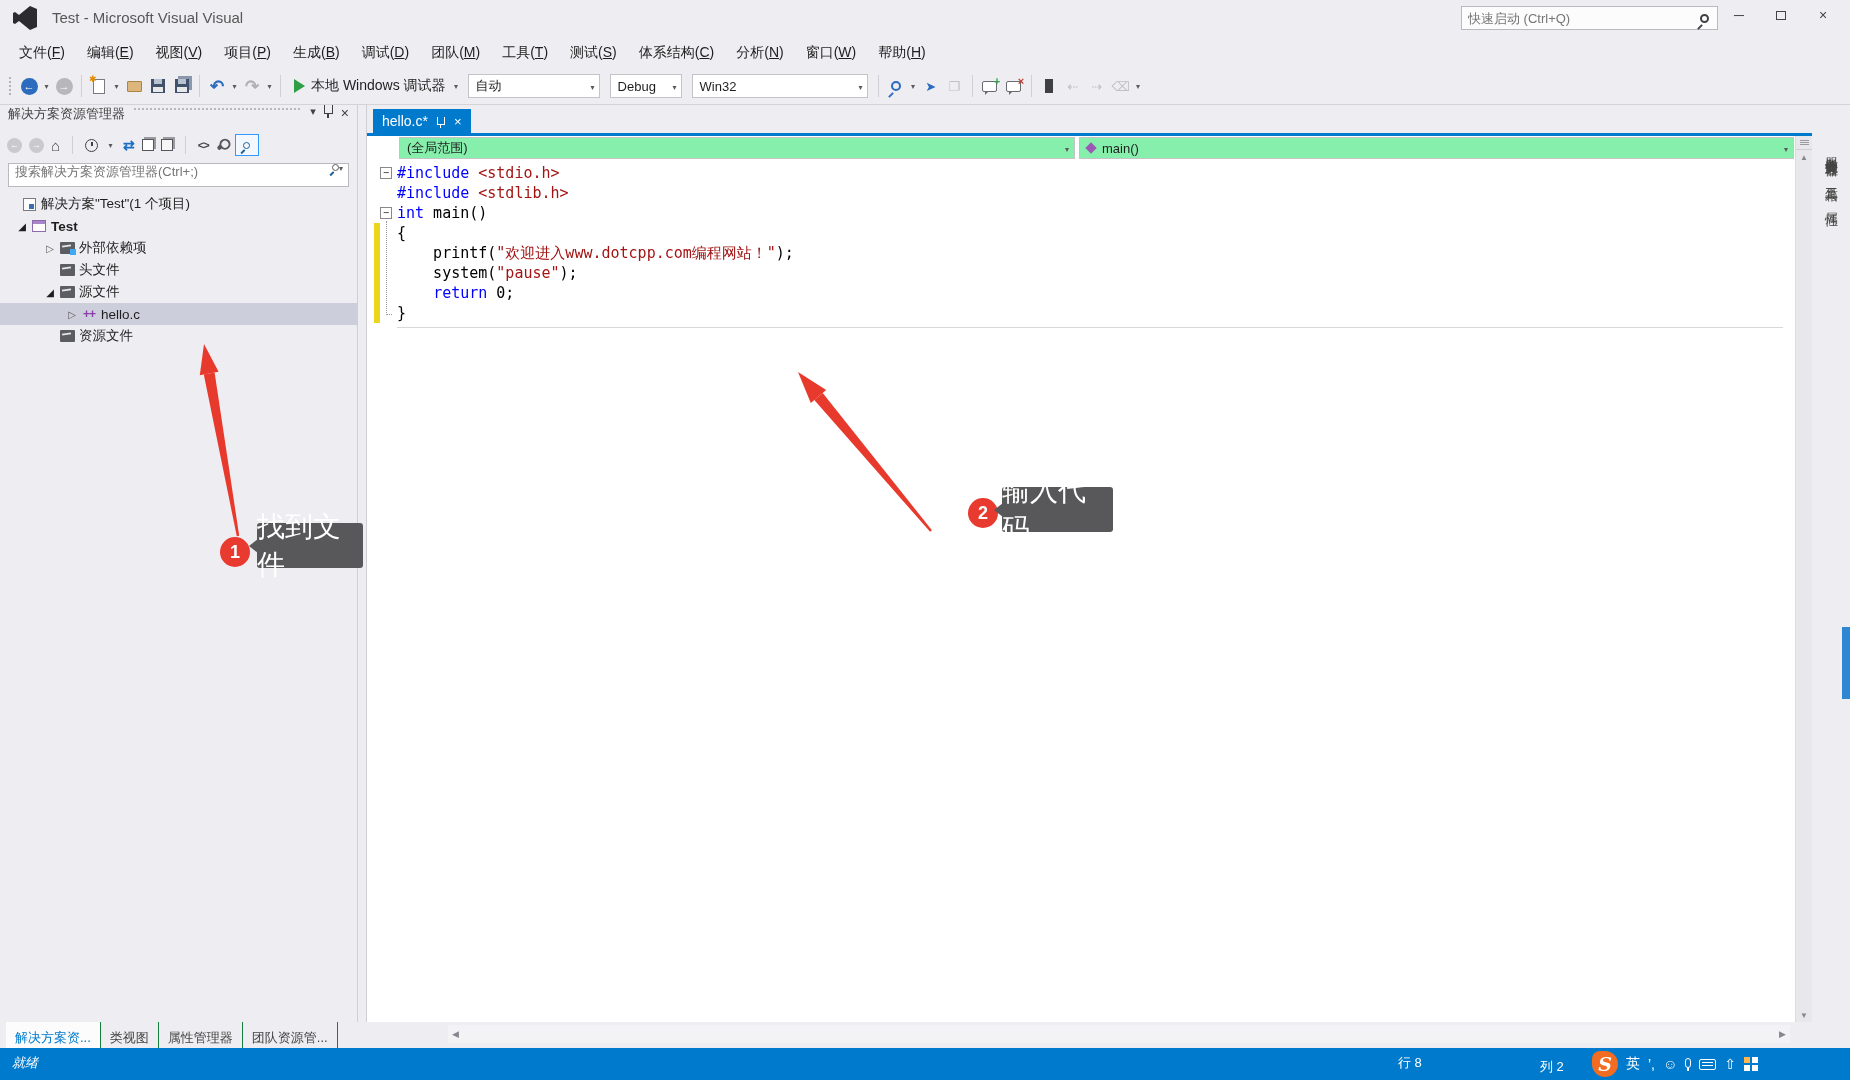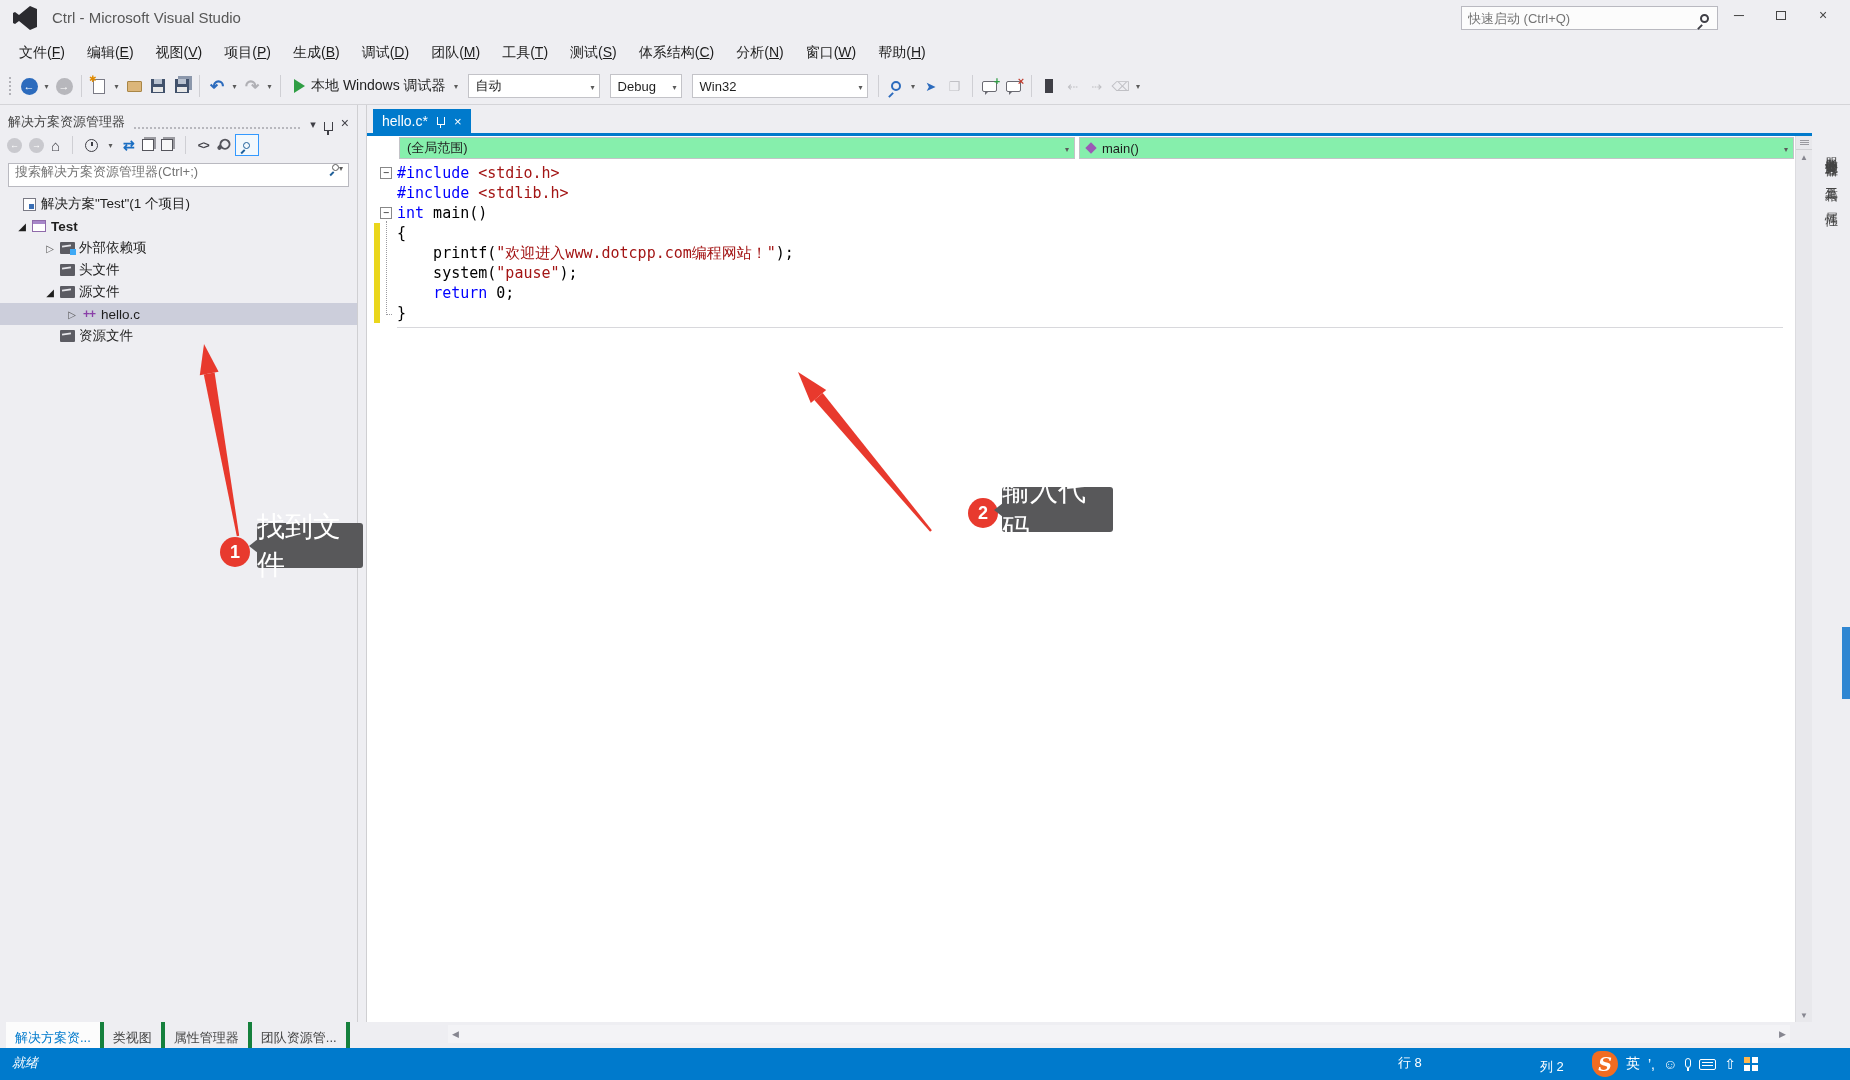--- a/index.html
+++ b/index.html
@@ -53,21 +53,21 @@
   .bm-flag { width:8px; height:14px; background:#3f3f46; }
   .gray-ic { color:#c0c0c5; font-size:13px; }
   .findrep { display:inline-block; width:10px; height:10px; border:2px solid #2c6bbd; border-radius:50%; position:relative; }
   .findrep::after { content:""; position:absolute; width:2px; height:6px; background:#2c6bbd; left:-3px; top:9px; transform:rotate(45deg); }
 
   
   .main { position:absolute; top:105px; left:0; width:1850px; height:917px; }
 
   
   .sxp { position:absolute; left:0; top:0; width:358px; height:917px; background:#eeeef2; border-right:1px solid #cfcfd2; }
-  .sxp-header { height:26px; display:flex; align-items:flex-end; padding:0 8px; gap:8px; }
+  .sxp-header { height:26px; display:flex; align-items:flex-start; padding:0 8px; gap:8px; }
   .sxp-title { font-size:13px; color:#444; white-space:nowrap; }
   .sxp-grip { flex:1; height:5px; background-image:radial-gradient(#b8b8be 0.9px, transparent 1px); background-size:4px 4px; margin-top:2px; }
   .hdr-ic { font-size:11px; color:#3f3f46; }
   .pin-icon { display:inline-block; width:9px; height:9px; border:1.5px solid #3f3f46; border-top:none; position:relative; }
   .pin-icon::after { content:""; position:absolute; left:2.5px; bottom:-5px; width:1.5px; height:4px; background:#3f3f46; }
   .sxp-toolbar { height:28px; display:flex; align-items:center; gap:7px; padding:0 7px; }
   .mini-circ { width:15px; height:15px; border-radius:50%; background:#c9c9ce; color:#fff; font-size:9px; display:flex; align-items:center; justify-content:center; }
   .home-ic { font-size:15px; color:#3f3f46; }
   .clock-ic { width:13px; height:13px; border:1.5px solid #3f3f46; border-radius:50%; position:relative; }
   .clock-ic::after { content:""; position:absolute; left:5px; top:2px; width:1.5px; height:4px; background:#3f3f46; }
@@ -128,21 +128,21 @@
 
   
   .right-strip { position:absolute; right:0; top:0; width:38px; height:917px; background:#eeeef2; }
   .vtab { writing-mode:vertical-rl; font-size:13px; color:#444; letter-spacing:1px; margin:0 auto; display:block; text-align:left; padding:0 2px; }
   .vtab-wrap { display:flex; flex-direction:column; align-items:center; gap:22px; margin-top:42px; }
   .blue-fragment { position:absolute; right:0; top:522px; width:8px; height:72px; background:#2f86d2; }
 
   
   .bottom-row { position:absolute; top:1022px; left:0; right:0; height:26px; background:#eeeef2; }
   .btabs { position:absolute; left:6px; top:0; height:26px; display:flex; }
-  .btab { height:26px; padding:16px 9px; font-size:13px; color:#444; display:flex; align-items:center; border-right:4px solid #15803d; background:#eeeef2; white-space:nowrap; }
+  .btab { height:26px; padding:16px 9px; font-size:13px; color:#444; display:flex; align-items:center; border-right:1px solid #15803d; background:#eeeef2; white-space:nowrap; }
   .btab.active { background:#fcfcfc; color:var(--accent); }
   .zoom-combo { position:absolute; left:372px; top:2px; width:64px; height:21px; background:#fff; border:1px solid #404040; font-size:12px; display:flex; align-items:center; padding-left:6px; color:#1e1e1e; position:absolute;margin-top:44px; }
   .zoom-combo .cdd { position:absolute; right:4px; top:7px; font-size:7px; color:#5a5a5a; }
   .hscroll { position:absolute; left:448px; top:3px; height:18px; right:60px; background:#f3f3f6; display:flex; align-items:center; justify-content:space-between; }
   .hs-ar { font-size:9px; color:#868690; padding:0 4px; }
 
   
   .statusbar { position:absolute; top:1048px; left:0; right:0; height:32px; background:var(--statusbar); color:#fff; font-size:13px; }
   .sb-ready { position:absolute; left:12px; top:0; line-height:30px;font-style:italic; }
   .sb-line { position:absolute; left:1398px; top:0; line-height:30px; }
@@ -165,21 +165,21 @@
 </style>
 </head>
 <body>
 
 <div class="app">
 
   <div class="titlebar">
     <svg class="vs-logo" viewBox="0 0 26 26">
       <path d="M18 1 L25 4 L25 22 L18 25 L7 16 L3 19 L1 18 L1 8 L3 7 L7 10 Z M7 13 L11 9.7 L11 16.3 Z M13 13 L19 8 L19 18 Z" fill="#2b2b30"></path>
     </svg>
-    <span class="win-title">Ctrl - Microsoft Visual Studio</span>
+    <span class="win-title">Test - Microsoft Visual Visual</span>
     <div class="quicklaunch">
       <input placeholder="快速启动 (Ctrl+Q)" style="">
       <span class="mag"></span>
     </div>
     <div class="winbtns">
       <div class="winbtn">─</div>
       <div class="winbtn">
           <span class="restore-glyph"></span>
         </div>
       <div class="winbtn">×</div>

